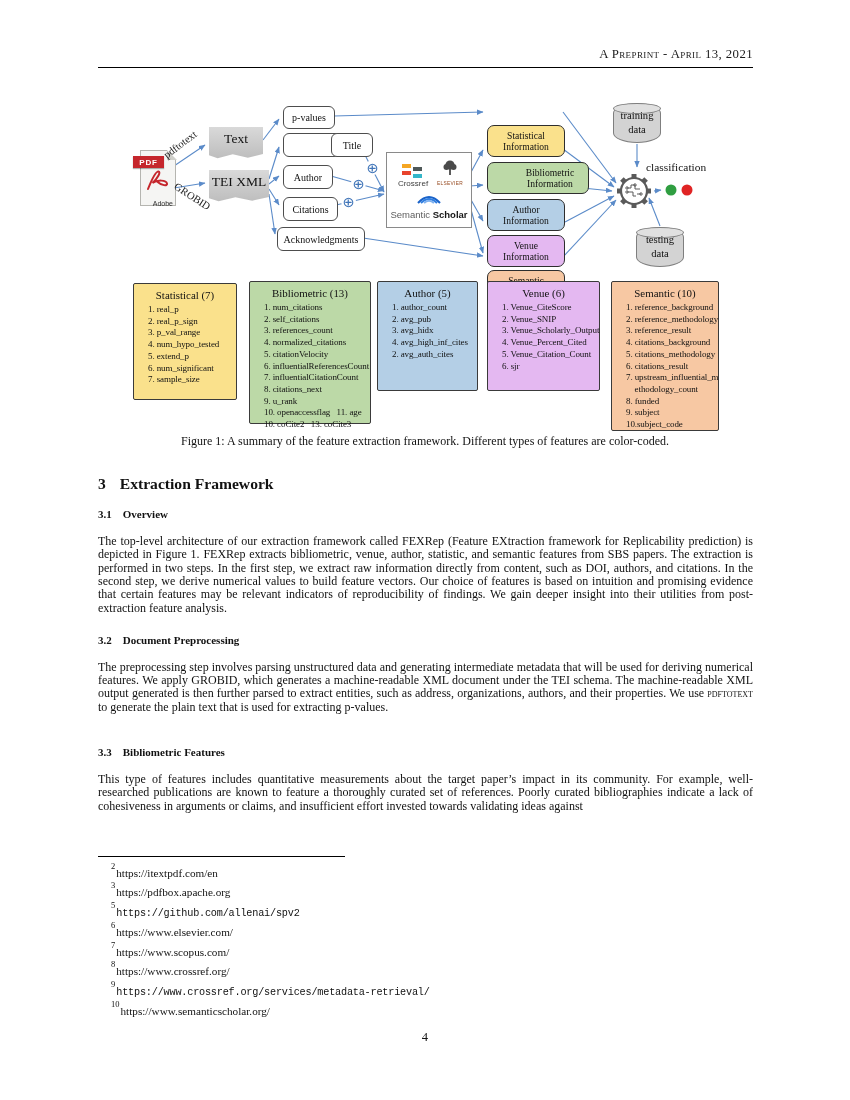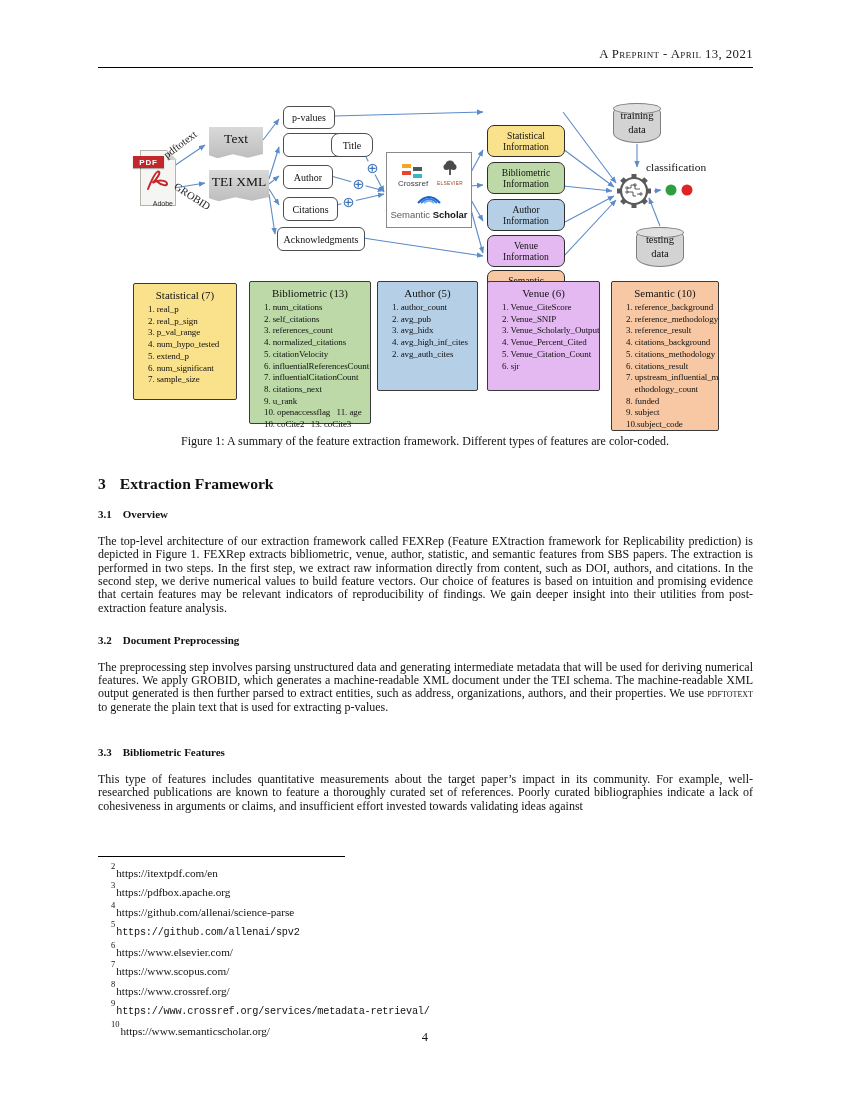--- a/index.html
+++ b/index.html
@@ -54,21 +54,21 @@
   .els{position:absolute;right:5px;top:6px;width:32px;text-align:center;}
   .els .txt{font:4.8px "Liberation Sans",sans-serif;color:#96491f;letter-spacing:.3px;margin-top:0;}
   .ss{position:absolute;left:0;right:0;bottom:7px;text-align:center;}
   .ss .txt{font:9.5px "Liberation Sans",sans-serif;color:#5d5d5d;}
   .ss .txt b{color:#161616;}
 
   
   .ibox{position:absolute;left:487px;width:76px;height:30px;border:1.1px solid #2e2e2e;border-radius:7px;
         display:flex;flex-direction:column;align-items:center;justify-content:center;
         font-size:9.6px;line-height:1.2;text-align:center;margin-top:28px;}
-  .c-stat{background:#FAE18C;} .c-bib{background:#BCD9A7;} .c-auth{background:#B4CFE6;}
+  .c-stat{background:#FAE18C;} .c-bib{background:#BCD9A7;padding-left:24px;} .c-auth{background:#B4CFE6;}
   .c-ven{background:#E4B8F1;} .c-sem{background:#F7C8A3;}
 
   
   .cyl{position:absolute;width:48px;height:40px;background:#d3d3d3;border:1.3px solid #7f7f7f;
        border-radius:50%/10px;display:flex;flex-direction:column;align-items:center;justify-content:center;
        font-size:10.6px;line-height:1.3;box-sizing:border-box;}
   .cyl::before{content:"";position:absolute;top:-1px;left:-1px;right:-1px;height:11px;
        border:1.3px solid #7f7f7f;border-radius:50%;background:#e0e0e0;box-sizing:border-box;}
   .cyl span{position:relative;z-index:1;}
 
@@ -183,21 +183,21 @@
     </div>
 
     <div class="rlabel" style="left:161px;top:51px;transform:rotate(-37deg);">pdftotext</div>
     <div class="rlabel" style="left:172px;top:103px;transform:rotate(33deg);">GROBID</div>
 
     <div class="gbox" style="left:209px;top:39px;width:54px;height:32px;">Text</div>
     <div class="gbox" style="left:209px;top:82px;width:60px;height:32px;">TEI XML</div>
 
     <div class="wbox" style="left:283px;top:18px;width:50px;height:21px;">p-values</div>
     <div class="wbox" style="left:283px;top:45px;width:44px;height:22px;padding-left:38px;">DOI</div>
-    <div class="wbox" style="left:331px;top:45px;width:40px;height:22px;border-radius:8px;">Title</div>
+    <div class="wbox" style="left:331px;top:45px;width:40px;height:22px;">Title</div>
     <div class="wbox" style="left:283px;top:77px;width:48px;height:22px;">Author</div>
     <div class="wbox" style="left:283px;top:109px;width:53px;height:22px;">Citations</div>
     <div class="wbox" style="left:277px;top:139px;width:86px;height:22px;">Acknowledgments</div>
 
     <span class="oplus" style="left:365px;top:72px;">⊕</span>
     <span class="oplus" style="left:351px;top:88px;">⊕</span>
     <span class="oplus" style="left:341px;top:106px;">⊕</span>
 
     <div class="logobox">
       <div class="cr">
@@ -346,21 +346,20 @@
 
     <div class="h3 mt3">
       <span class="num">3.3</span><span>Bibliometric Features</span>
     </div>
     <p class="para">This type of features includes quantitative measurements about the target paper’s impact in its community. For example, well-researched publications are known to feature a thoroughly curated set of references. Poorly curated bibliographies indicate a lack of cohesiveness in arguments or claims, and insufficient effort invested towards validating ideas against</p>
   </div>
 
   <div class="fns">
     <div class="fn"><sup>2</sup><span>https://itextpdf.com/en</span></div>
     <div class="fn"><sup>3</sup><span>https://pdfbox.apache.org</span></div>
-    <div class="fn"><sup>4</sup><span>https://github.com/allenai/science-parse</span></div>
     <div class="fn"><sup>5</sup><span class="mono">https://github.com/allenai/spv2</span></div>
     <div class="fn"><sup>6</sup><span>https://www.elsevier.com/</span></div>
     <div class="fn"><sup>7</sup><span>https://www.scopus.com/</span></div>
     <div class="fn"><sup>8</sup><span>https://www.crossref.org/</span></div>
     <div class="fn"><sup>9</sup><span class="mono">https://www.crossref.org/services/metadata-retrieval/</span></div>
     <div class="fn"><sup>10</sup><span>https://www.semanticscholar.org/</span></div>
   </div>
 
   <div class="pageno">4</div>
 </div>

